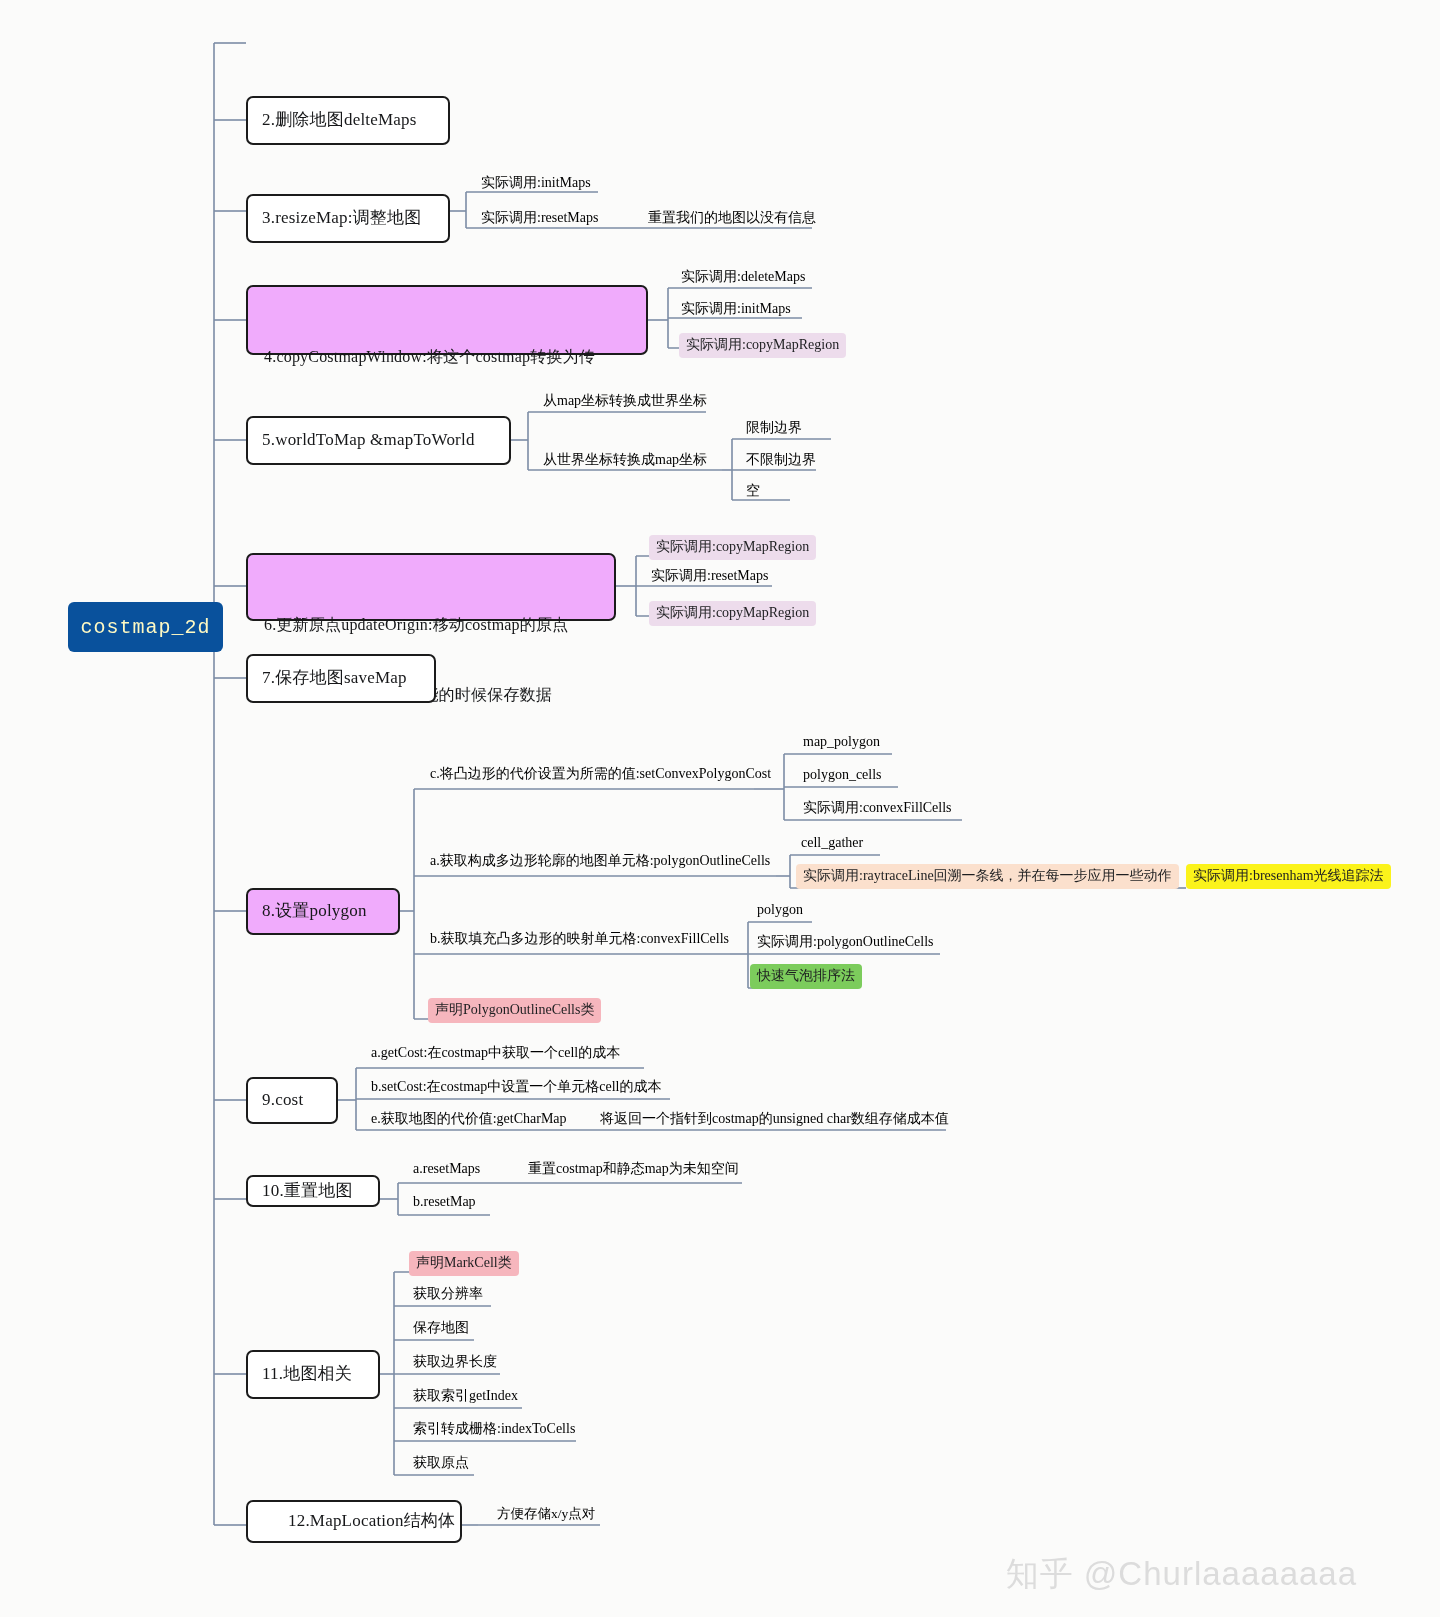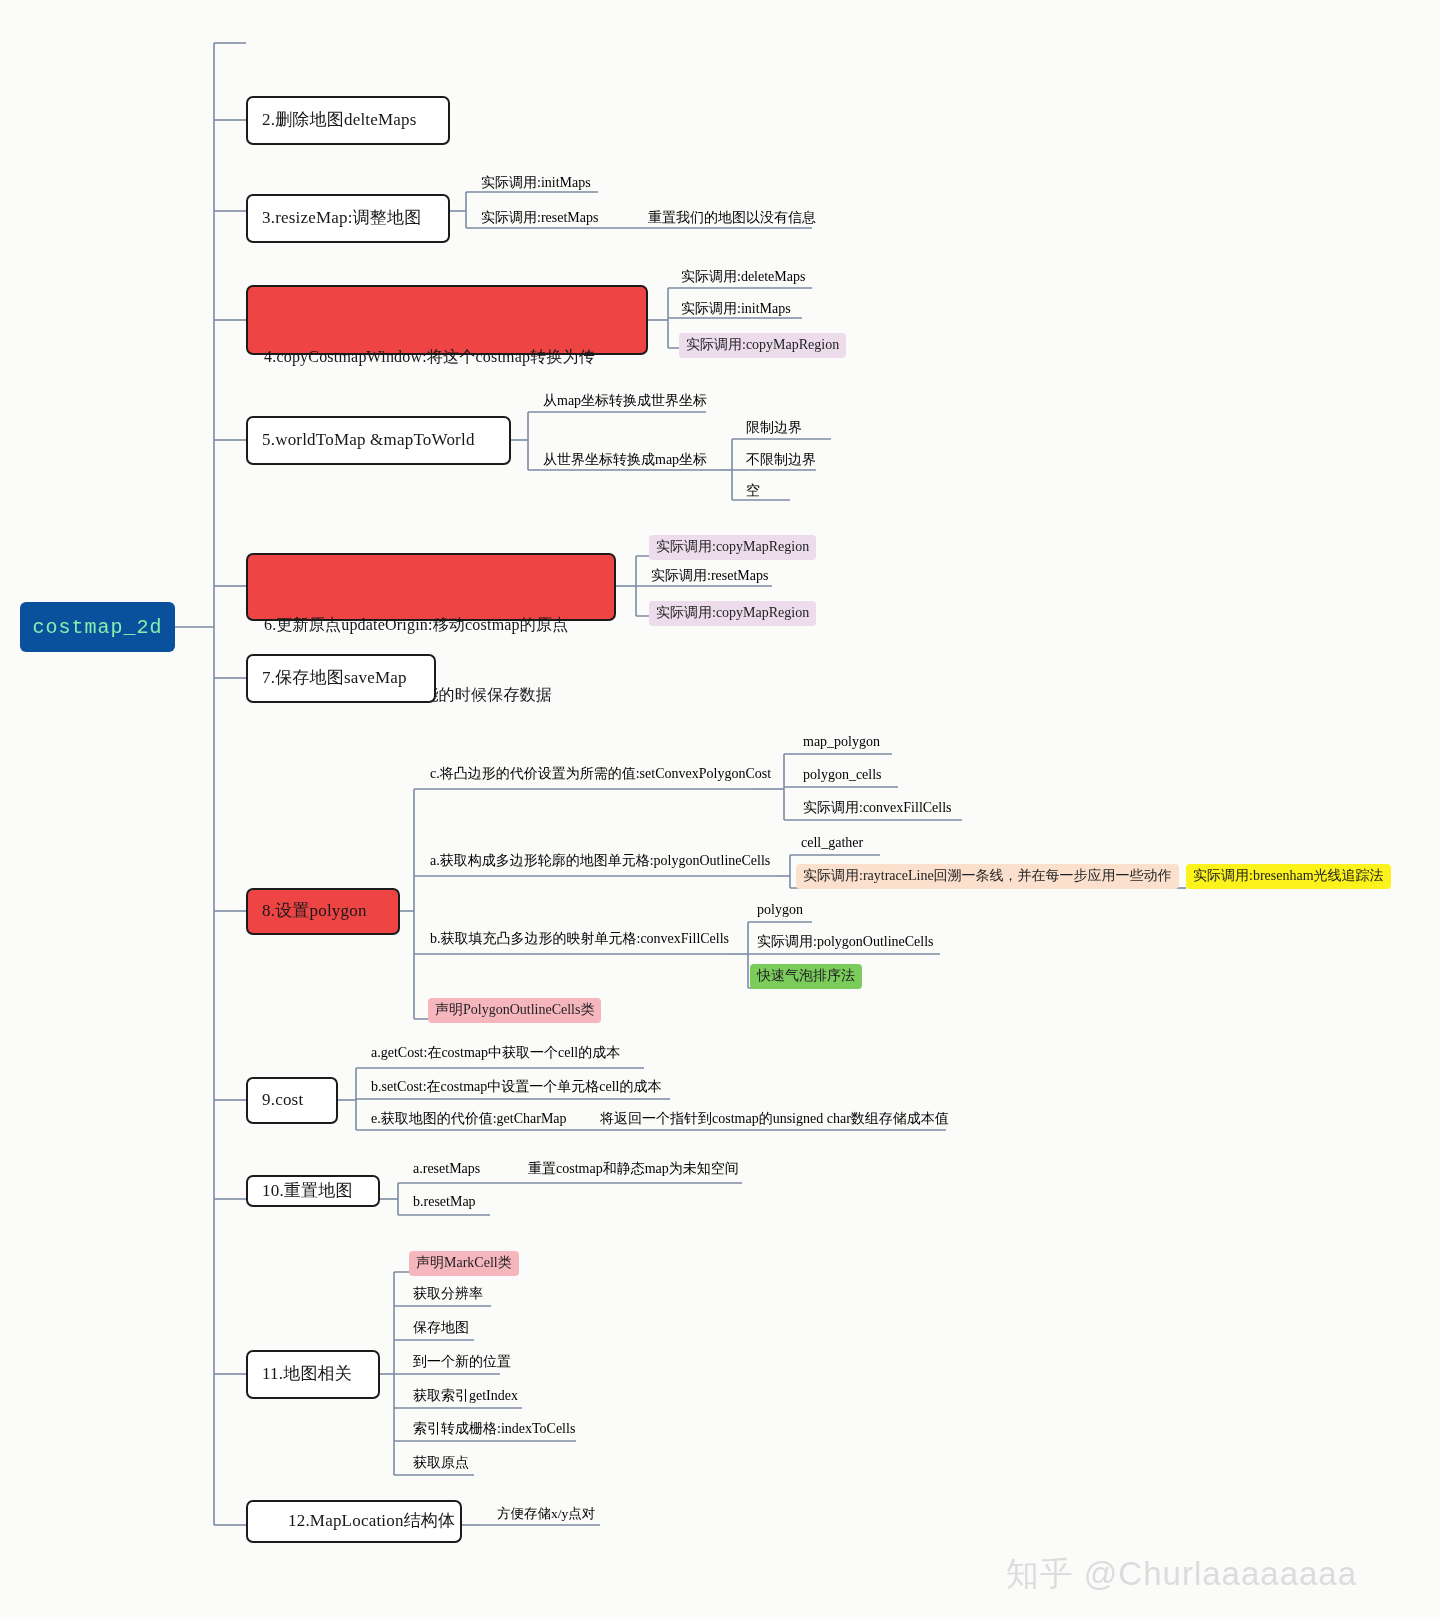--- a/index.html
+++ b/index.html
@@ -21,29 +21,30 @@
     border-radius:7px;
     background:#ffffff;
     display:flex;align-items:center;
     padding:8px 14px;
     font-size:17px;
     color:#17181a;
     line-height:1.45;
     letter-spacing:.2px;
   }
   .boxnode.multi{display:block;padding:12px 16px;}
-  .boxnode.pink{background:#ef4444;}
+  .boxnode.pink{background:#f0abfc;}
   .root{
     background:#09519c;
     border:none;border-radius:6px;
-    color:#86efac;
+    color:#fef9c3;
     font-size:20px;
     letter-spacing:1px;
     display:flex;align-items:center;justify-content:center;
     font-family:"Liberation Mono","DejaVu Sans Mono",monospace;
+    margin-left:48px;
   }
   .root-lbl{font-family:"Liberation Mono","DejaVu Sans Mono",monospace;}
 
   
   .leaf{
     font-size:14px;
     color:#000000;
     line-height:1.3;
     display:flex;align-items:flex-end;
     padding-bottom:2px;
@@ -347,21 +348,21 @@
   <div class="chipwrap" style="left:409px;top:1251px;">
     <span class="chip rose">声明MarkCell类</span>
   </div>
   <div class="node leaf" style="left:413px;top:1285px;">
     <span>获取分辨率</span>
   </div>
   <div class="node leaf" style="left:413px;top:1319px;">
     <span>保存地图</span>
   </div>
   <div class="node leaf" style="left:413px;top:1353px;">
-    <span>到一个新的位置</span>
+    <span>获取边界长度</span>
   </div>
   <div class="node leaf" style="left:413px;top:1387px;">
     <span>获取索引getIndex</span>
   </div>
   <div class="node leaf" style="left:413px;top:1420px;">
     <span>索引转成栅格:indexToCells</span>
   </div>
   <div class="node leaf" style="left:413px;top:1454px;text-align:right;">
     <span>获取原点</span>
   </div>

